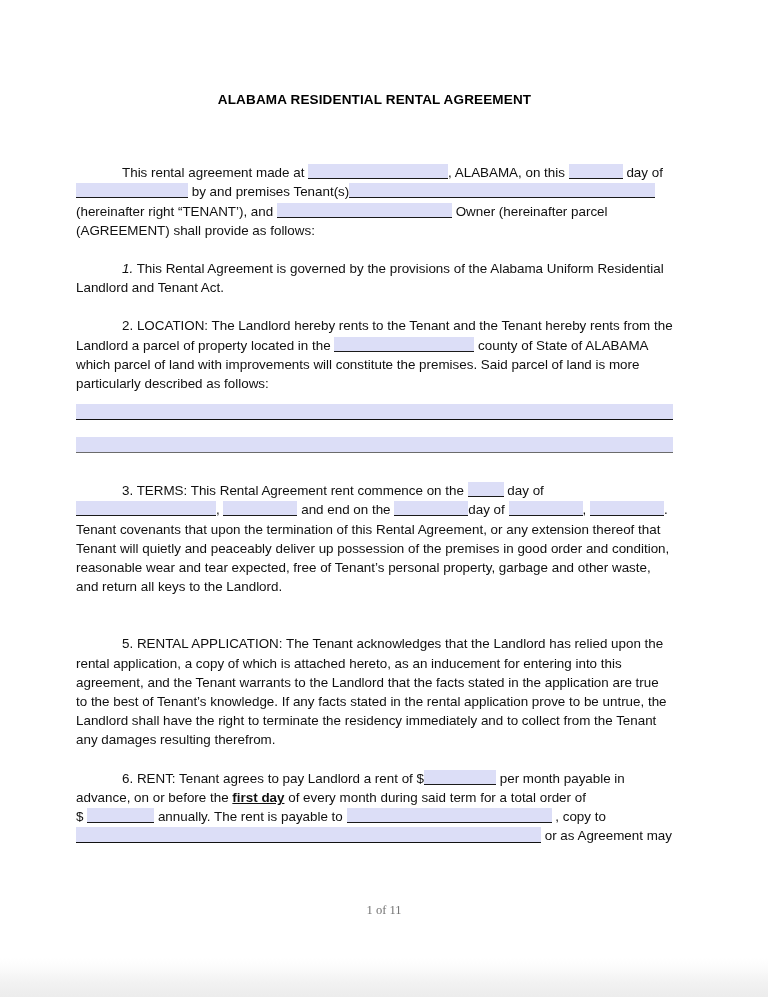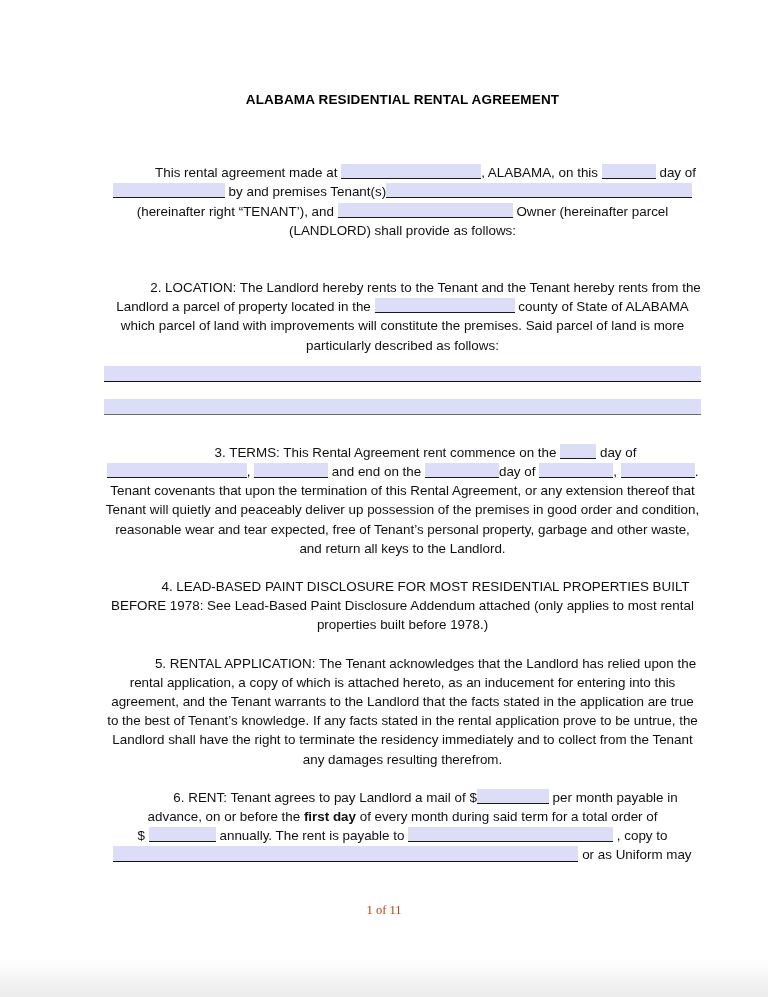--- a/index.html
+++ b/index.html
@@ -28,50 +28,50 @@
     position: absolute;
     left: 0;
     top: 958px;
     width: 768px;
     height: 39px;
     background: linear-gradient(to bottom, #ffffff 0%, #fafafa 30%, #f2f2f2 62%, #ececec 100%);
   }
 
   #doc-body {
     position: absolute;
-    left: 104px;
+    left: 76px;
     top: 0;
     width: 597px;
   }
 
   .doc-title {
     text-align: center;
     font-size: 13.5px;
     font-weight: bold;
     color: #000;
     letter-spacing: 0.15px;
     margin: 0;
     padding-top: 92px;
     line-height: 1.2;
   }
 
   .para {
     font-size: 13.4px;
     line-height: 19.2px;
     color: #101010;
     margin: 0;
-    text-align: center;
+    text-align: left;
   }
   .indent { text-indent: 46px; }
   .gap-lg { height: 55px; }
   .gap-md { height: 19px; }
   .gap-sm { height: 11px; }
 
   .it { font-style: italic; }
-  .bd { font-weight: bold; }
+  .bd { font-weight: bold; text-decoration: underline; }
 
   
   .fld {
     display: inline-block;
     background: #dcdef7;
     border-bottom: 1.6px solid #1a1a1a;
     vertical-align: baseline;
     height: 14px;
     margin-bottom: -2px;
   }
@@ -112,21 +112,21 @@
   }
 
   .footer {
     position: absolute;
     left: 0;
     top: 903px;
     width: 768px;
     text-align: center;
     font-family: "Liberation Serif", serif;
     font-size: 12.5px;
-    color: #c2410c;
+    color: #737373;
   }
 </style>
 </head>
 <body>
 
 <div id="page">
   <div id="doc-body">
 
     <h1 class="doc-title">ALABAMA RESIDENTIAL RENTAL AGREEMENT</h1>
 
@@ -135,25 +135,29 @@
     <p class="para indent">
       <span>This rental agreement made at</span>
       <span class="fld fld-xl"></span><span>, ALABAMA, on this</span>
       <span class="fld fld-s"></span>
       <span>day of</span><br>
       <span class="fld fld-l"></span>
       <span>by and premises  Tenant(s)</span><span class="fld fld-w1"></span><br>
       <span>(hereinafter right “TENANT’), and</span>
       <span class="fld fld-xxl"></span>
       <span>Owner (hereinafter parcel</span><br>
-      <span>(LANDLORD) shall provide as follows:</span>
-    </p>
-
-    <div class="gap-md"></div>
-
+      <span>(AGREEMENT) shall provide as follows:</span>
+    </p>
+
+    <div class="gap-md"></div>
+
+    <p class="para indent">
+      <span class="it">1.</span>
+      <span>This Rental Agreement is governed by the provisions of the Alabama Uniform Residential Landlord and Tenant Act.</span>
+    </p>
 
     <div class="gap-md"></div>
 
     <p class="para indent">
       <span>2.</span>
       <span>LOCATION: The Landlord hereby rents to the Tenant and the Tenant hereby rents from the Landlord a parcel of property located in the</span>
       <span class="fld fld-xl"></span>
       <span>county of State of ALABAMA which parcel of land with improvements will constitute the premises. Said parcel of land is more particularly described as follows:</span>
     </p>
 
@@ -174,47 +178,43 @@
       <span class="fld fld-xl"></span><span>,</span>
       <span class="fld fld-m"></span>
       <span>and end on the</span>
       <span class="fld fld-m"></span><span>day of</span>
       <span class="fld fld-m"></span><span>,</span>
       <span class="fld fld-m"></span><span>. Tenant covenants that upon the termination of this Rental Agreement, or any extension thereof that Tenant will quietly and peaceably deliver up possession of the premises in good order and condition, reasonable wear and tear expected, free of Tenant’s personal property, garbage and other waste, and return all keys to the Landlord.</span>
     </p>
 
     <div class="gap-md"></div>
 
-    <p class="para indent">
-      <span>4.</span>
-      <span>LEAD-BASED PAINT DISCLOSURE FOR MOST RESIDENTIAL PROPERTIES BUILT BEFORE 1978: See Lead-Based Paint Disclosure Addendum attached (only applies to most rental properties built before 1978.)</span>
-    </p>
 
     <div class="gap-md"></div>
 
     <p class="para indent">
       <span>5.</span>
       <span>RENTAL APPLICATION: The Tenant acknowledges that the Landlord has relied upon the rental application, a copy of which is attached hereto, as an inducement for entering into this agreement, and the Tenant warrants to the Landlord that the facts stated in the application are true to the best of Tenant’s knowledge. If any facts stated in the rental application prove to be untrue, the Landlord shall have the right to terminate the residency immediately and to collect from the Tenant any damages resulting therefrom.</span>
     </p>
 
     <div class="gap-md"></div>
 
     <p class="para indent">
       <span>6.</span>
-      <span>RENT: Tenant agrees to pay Landlord a mail of  $</span><span class="fld fld-cash"></span>
+      <span>RENT: Tenant agrees to pay Landlord a rent of  $</span><span class="fld fld-cash"></span>
       <span>per month payable in advance, on or before the</span>
       <span class="bd">first day</span>
       <span>of every month during said term for a total order of</span><br>
       <span>$</span>
       <span class="fld fld-w3"></span>
       <span>annually. The rent is payable to</span>
       <span class="fld fld-w2"></span>
       <span>, copy to</span><br>
       <span class="fld-line-partial"></span>
-      <span>or as Uniform may</span>
+      <span>or as Agreement may</span>
     </p>
 
   </div>
 
   <div class="footer">1 of 11</div>
 </div>
 
 <div id="page-bottom-shadow"></div>
 
 </body></html>

